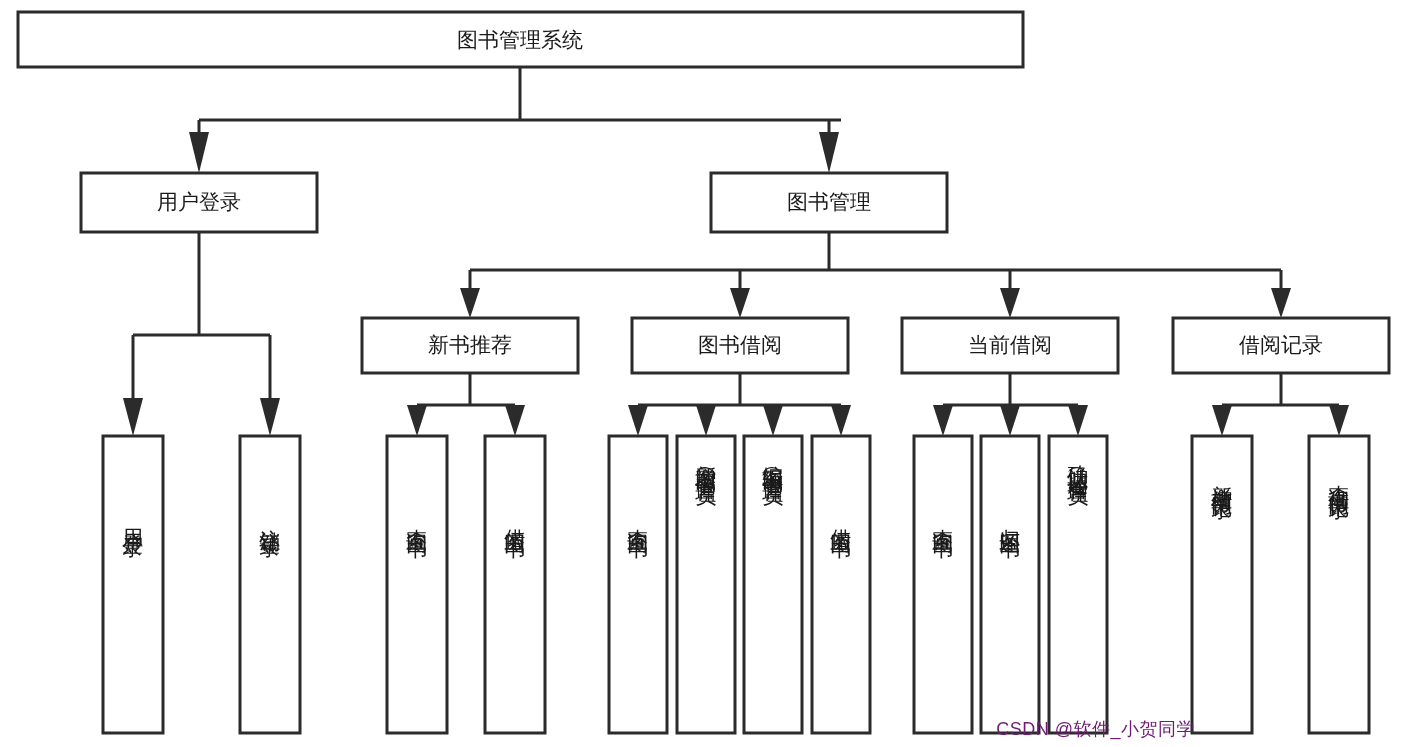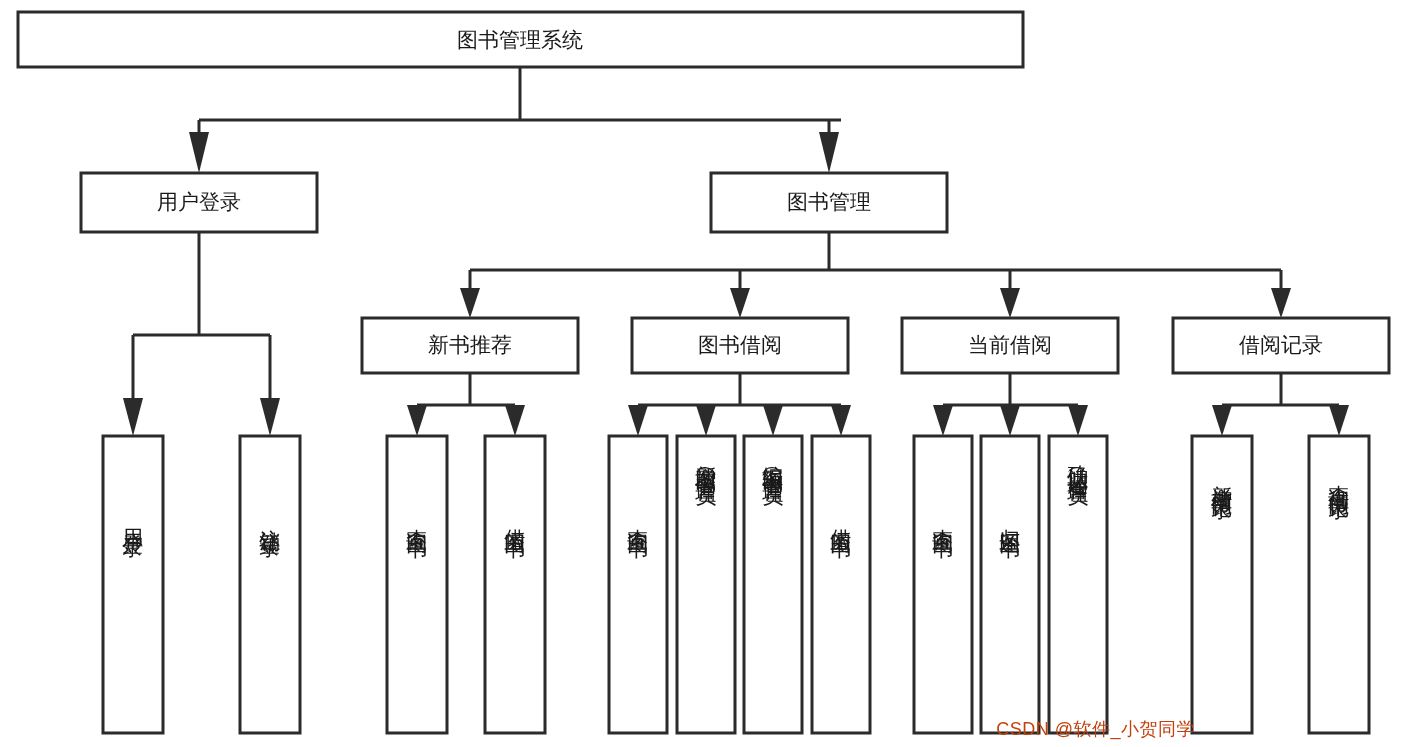--- a/index.html
+++ b/index.html
@@ -65,21 +65,21 @@
     letter-spacing: 3px;
     color: #1a1a1a;
     white-space: nowrap;
   }
   .watermark {
     position: absolute;
     right: 8px;
     bottom: 6px;
     font-family: "Liberation Sans", "DejaVu Sans", sans-serif;
     font-size: 18px;
-    color: #c2410c;
+    color: #701a75;
     white-space: nowrap;
     letter-spacing: 0.5px;
   }
 </style>
 </head>
 <body>
 
 <div id="diagram-root">
 
   <svg id="flow" viewBox="0 0 1405 747">

